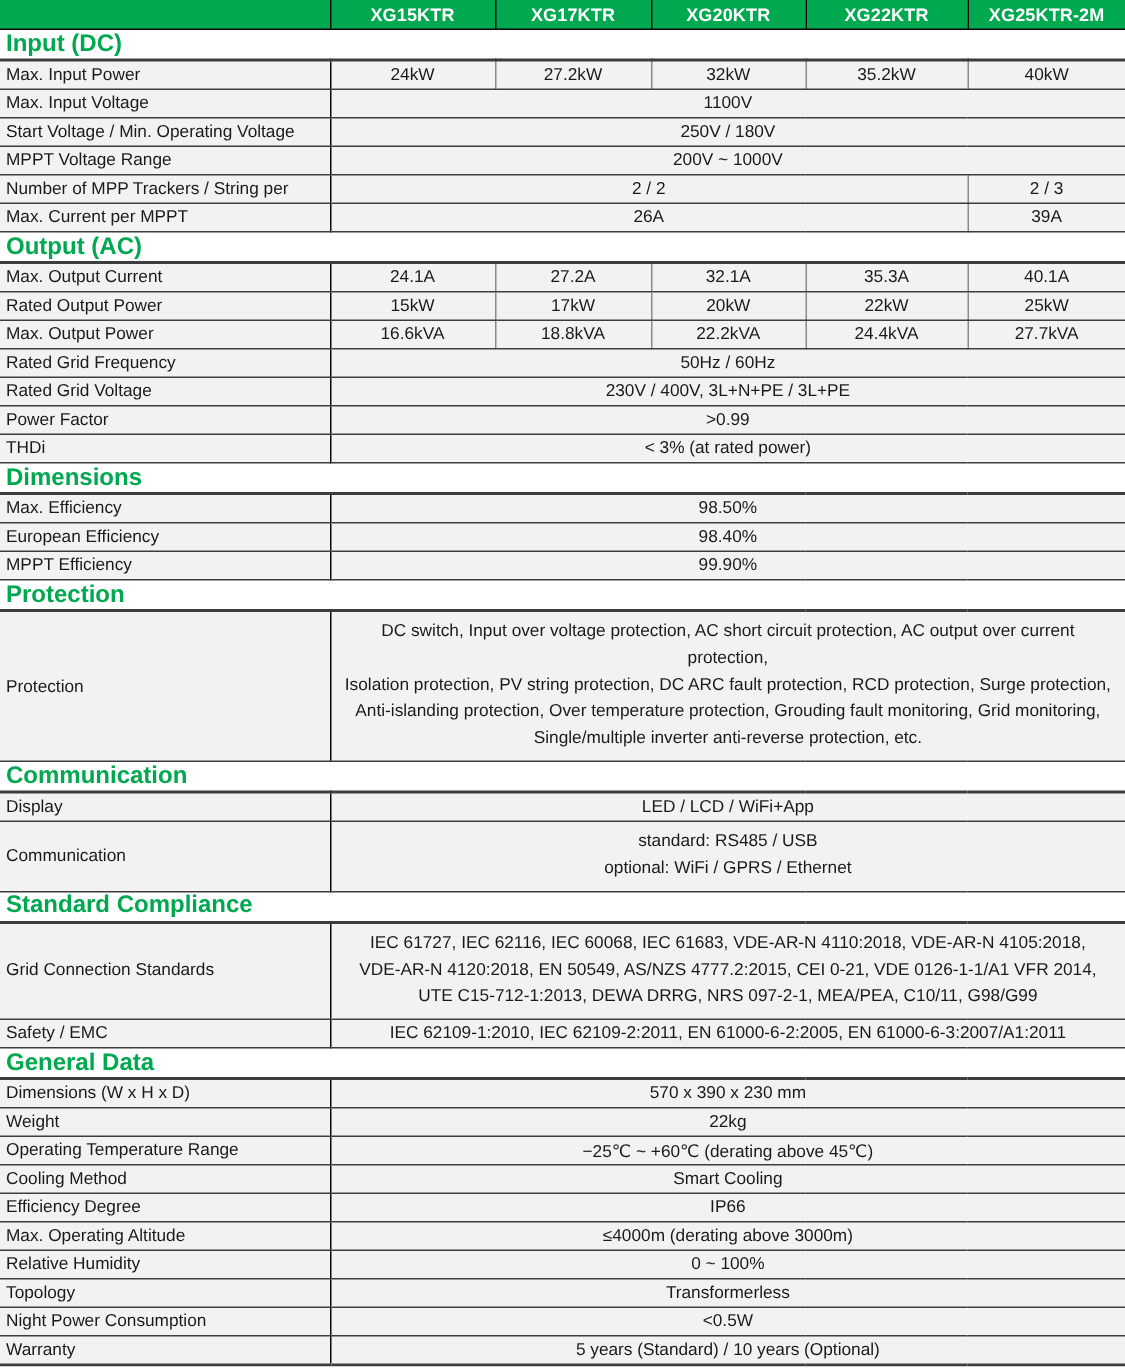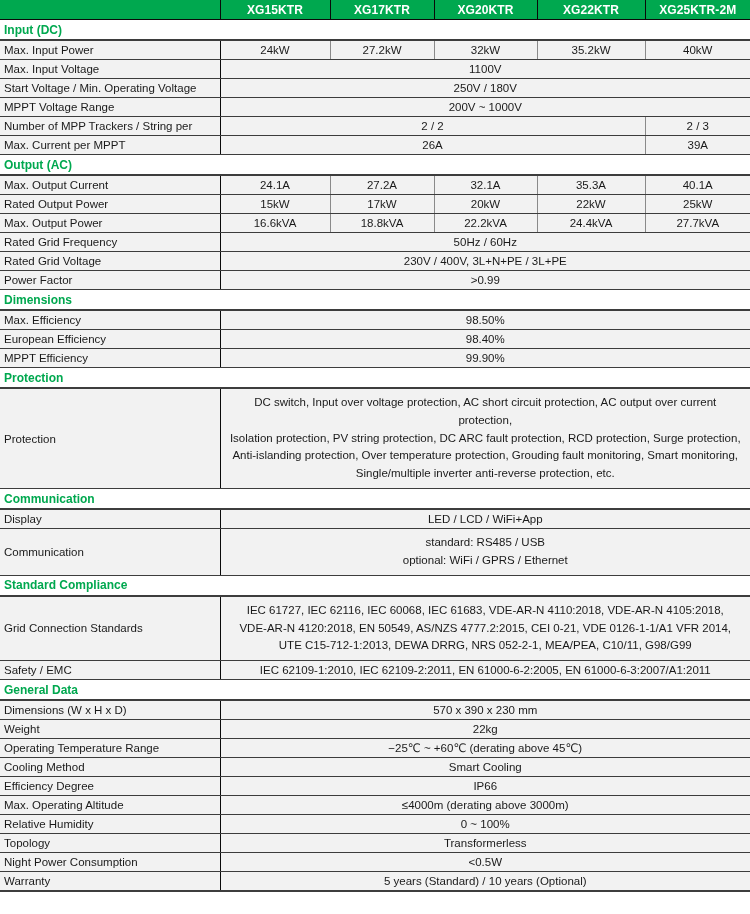--- a/index.html
+++ b/index.html
@@ -44,21 +44,21 @@
   }
   tr.model-header td:last-child {
     border-right: none;
   }
 
   
   tr.section-row td {
     background: #ffffff;
     color: #00A84F;
     font-weight: bold;
-    font-size: 12px;
+    font-size: 16px;
     height: 19px;
     padding-left: 4px;
     border-bottom: 2px solid #3d3d3d;
     border-top: 1px solid #ffffff;
   }
 
   
   tr.data-row td {
     background: #F2F2F2;
     height: 18px;
@@ -187,20 +187,24 @@
         <td class="val nosplit" colspan="5">50Hz / 60Hz</td>
       </tr>
       <tr class="data-row">
         <td class="label">Rated Grid Voltage</td>
         <td class="val nosplit" colspan="5">230V / 400V, 3L+N+PE / 3L+PE</td>
       </tr>
       <tr class="data-row">
         <td class="label">Power Factor</td>
         <td class="val nosplit" colspan="5">&gt;0.99</td>
       </tr>
+      <tr class="data-row">
+        <td class="label">THDi</td>
+        <td class="val nosplit" colspan="5">&lt; 3% (at rated power)</td>
+      </tr>
       <tr class="section-row">
         <td colspan="6">Dimensions</td>
       </tr>
       <tr class="data-row">
         <td class="label">Max. Efficiency</td>
         <td class="val nosplit" colspan="5">98.50%</td>
       </tr>
       <tr class="data-row">
         <td class="label">European Efficiency</td>
         <td class="val nosplit" colspan="5">98.40%</td>
@@ -210,21 +214,21 @@
         <td class="val nosplit" colspan="5">99.90%</td>
       </tr>
       <tr class="section-row">
         <td colspan="6">Protection</td>
       </tr>
       <tr class="data-row">
         <td class="label-multi">Protection</td>
         <td class="val nosplit multi" colspan="5">
           <span class="line">DC switch, Input over voltage protection, AC short circuit protection, AC output over current protection,</span>
           <span class="line">Isolation protection, PV string protection, DC ARC fault protection, RCD protection, Surge protection,</span>
-          <span class="line">Anti-islanding protection, Over temperature protection, Grouding fault monitoring, Smart monitoring,</span>
+          <span class="line">Anti-islanding protection, Over temperature protection, Grouding fault monitoring, Grid monitoring,</span>
           <span class="line">Single/multiple inverter anti-reverse protection, etc.</span>
         </td>
       </tr>
       <tr class="section-row">
         <td colspan="6">Communication</td>
       </tr>
       <tr class="data-row">
         <td class="label">Display</td>
         <td class="val nosplit" colspan="5">LED / LCD / WiFi+App</td>
       </tr>
@@ -236,21 +240,21 @@
         </td>
       </tr>
       <tr class="section-row">
         <td colspan="6">Standard Compliance</td>
       </tr>
       <tr class="data-row">
         <td class="label-multi">Grid Connection Standards</td>
         <td class="val nosplit multi" colspan="5">
           <span class="line">IEC 61727, IEC 62116, IEC 60068, IEC 61683, VDE-AR-N 4110:2018, VDE-AR-N 4105:2018,</span>
           <span class="line">VDE-AR-N 4120:2018, EN 50549, AS/NZS 4777.2:2015, CEI 0-21, VDE 0126-1-1/A1 VFR 2014,</span>
-          <span class="line">UTE C15-712-1:2013, DEWA DRRG, NRS 052-2-1, MEA/PEA, C10/11, G98/G99</span>
+          <span class="line">UTE C15-712-1:2013, DEWA DRRG, NRS 097-2-1, MEA/PEA, C10/11, G98/G99</span>
         </td>
       </tr>
       <tr class="data-row">
         <td class="label">Safety / EMC</td>
         <td class="val nosplit" colspan="5">IEC 62109-1:2010, IEC 62109-2:2011, EN 61000-6-2:2005, EN 61000-6-3:2007/A1:2011</td>
       </tr>
       <tr class="section-row">
         <td colspan="6">General Data</td>
       </tr>
       <tr class="data-row">

